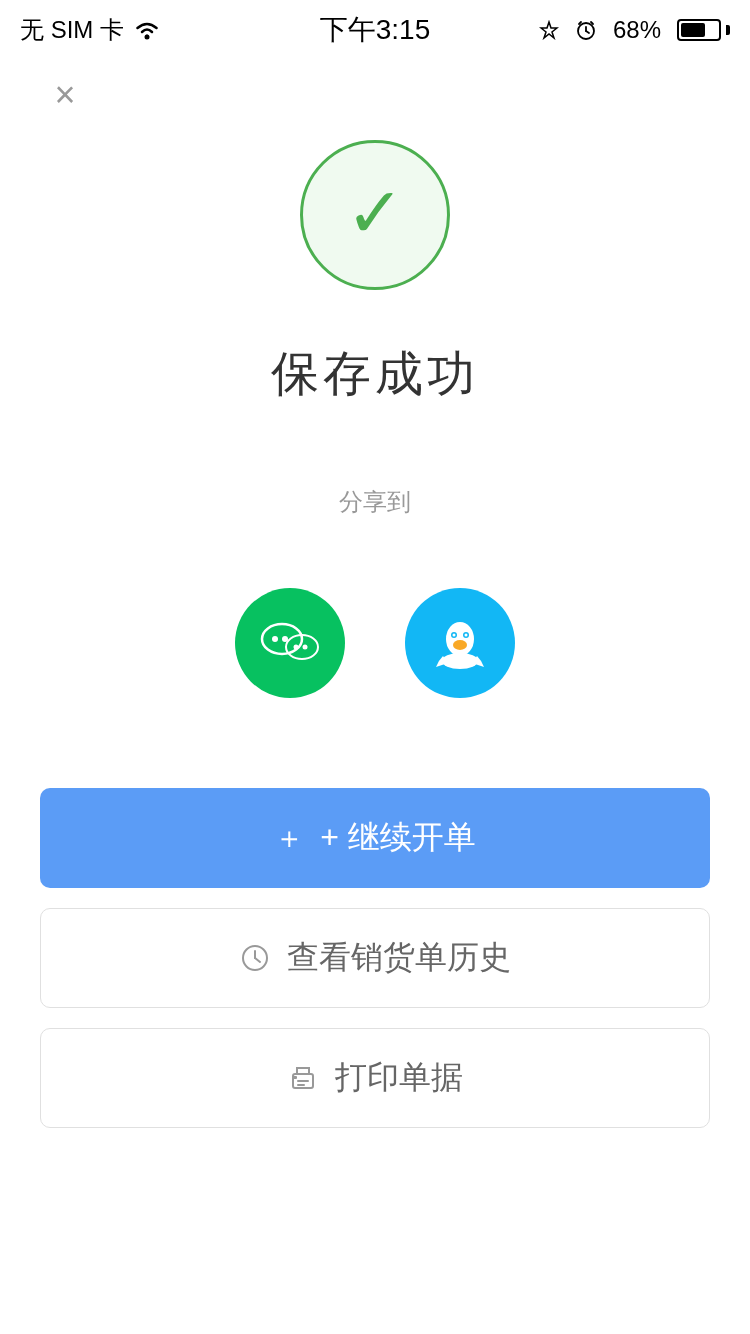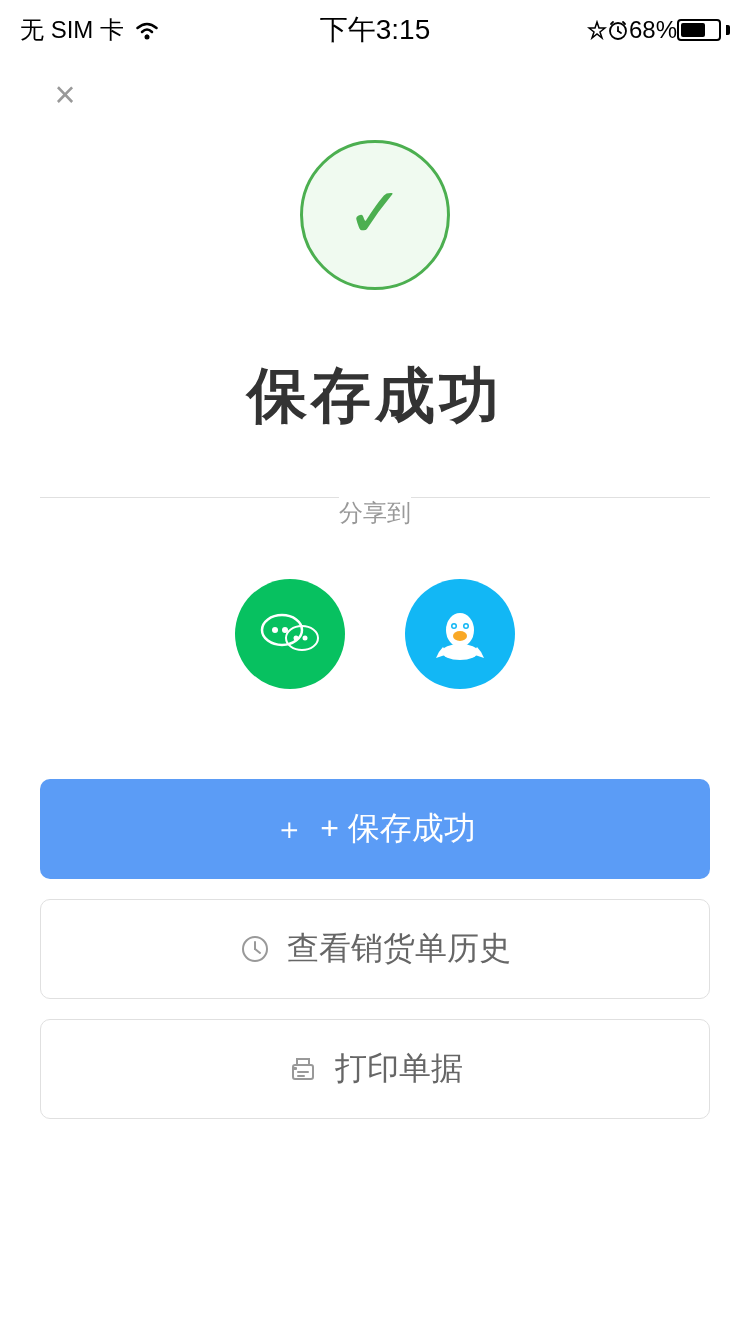--- a/index.html
+++ b/index.html
@@ -44,21 +44,21 @@
       left: 50%;
       transform: translateX(-50%);
       font-size: 28px;
       font-weight: 500;
       color: #000;
     }
 
     .status-right {
       display: flex;
       align-items: center;
-      gap: 0;
+      gap: 16px;
       font-size: 24px;
       color: #000;
     }
 
     .wifi-icon {
       width: 30px;
       height: 22px;
     }
 
     .battery-icon {
@@ -142,39 +142,42 @@
     }
 
     .checkmark {
       font-size: 70px;
       color: #4CAF50;
       line-height: 1;
       margin-top: -5px;
     }
 
     .success-title {
-      margin-top: 66px;
-      font-size: 60px;
+      margin-top: 52px;
+      font-size: 48px;
       color: #333;
-      font-weight: 700;
+      font-weight: 400;
       letter-spacing: 4px;
     }
 
     
     .share-section {
       width: 670px;
       margin-top: 60px;
       display: flex;
       flex-direction: column;
       align-items: center;
     }
 
     .share-divider-wrapper {
       width: 100%;
       display: flex;
+      align-items: center;
+      gap: 20px;
+      flex-direction: column;
     }
 
     .share-line {
       flex: 1;
       height: 1px;
       background: #e0e0e0;
     }
 
     .share-label {
       font-size: 24px;
@@ -326,21 +329,21 @@
           <path d="M49 45 Q54 50 56 56 Q50 54 44 52" fill="white"></path>
           <ellipse cx="32" cy="34" rx="7" ry="5" fill="#f9a825"></ellipse>
         </svg>
       </div>
     </div>
   </div>
 
   <div class="actions-section">
     <button class="action-btn action-btn-primary">
       <span class="btn-icon">＋</span>
-      <span>+ 保存成功</span>
+      <span>+ 继续开单</span>
     </button>
 
     <button class="action-btn action-btn-secondary">
       <span class="btn-icon">
         <svg width="32" height="32" viewBox="0 0 32 32" fill="none">
           <circle cx="16" cy="16" r="12" stroke="#999" stroke-width="2"></circle>
           <line x1="16" y1="9" x2="16" y2="16" stroke="#999" stroke-width="2" stroke-linecap="round"></line>
           <line x1="16" y1="16" x2="21" y2="20" stroke="#999" stroke-width="2" stroke-linecap="round"></line>
         </svg>
       </span>

